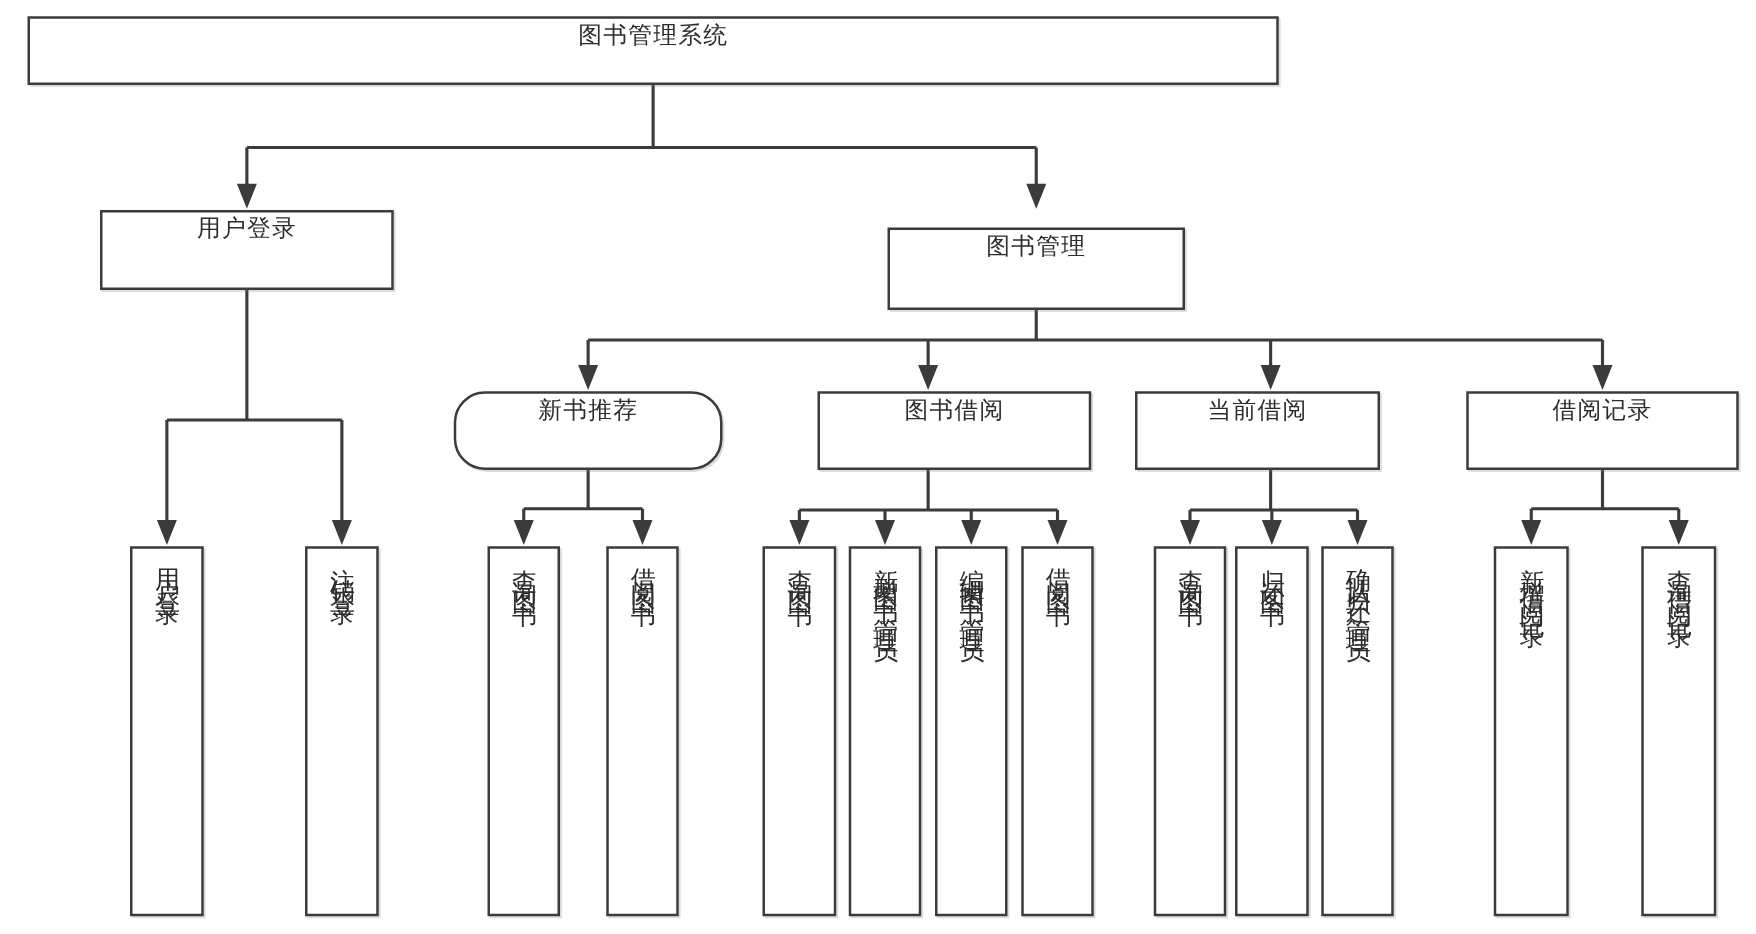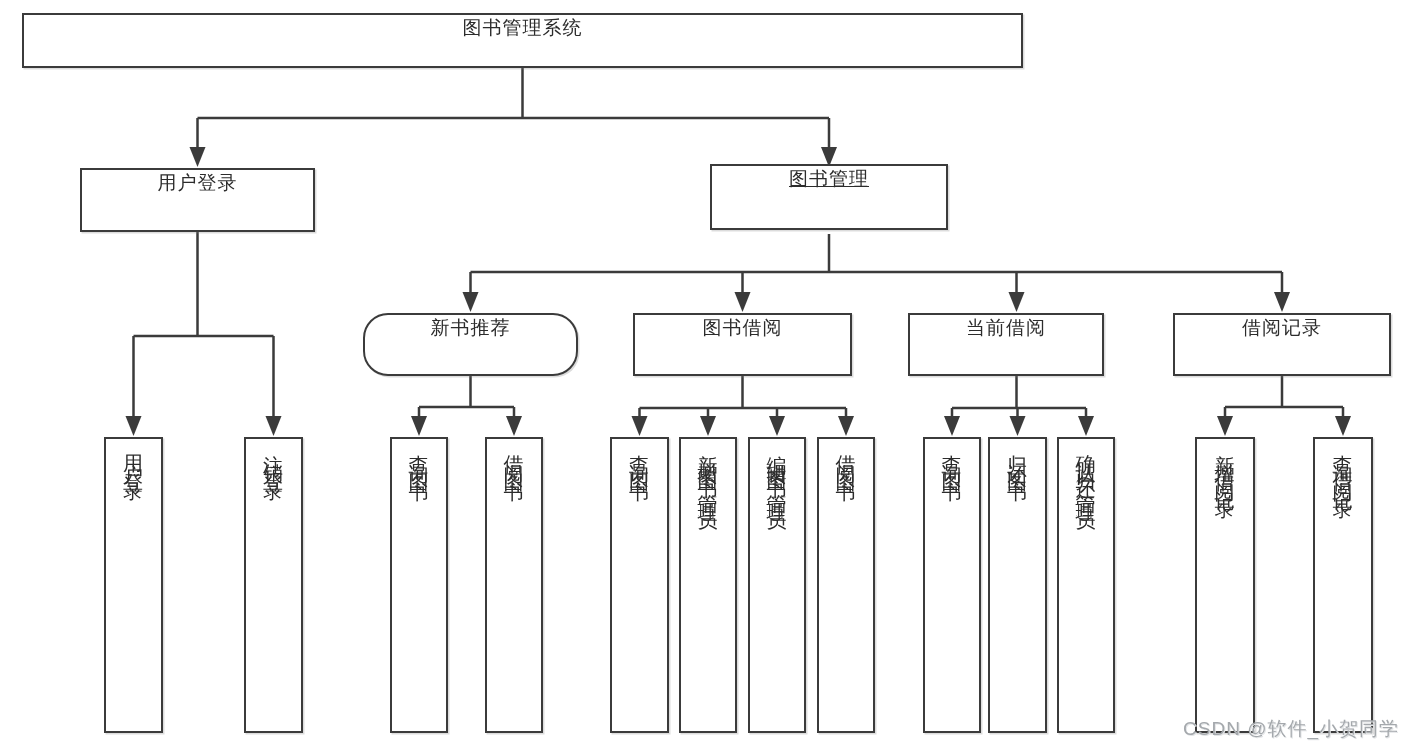--- a/index.html
+++ b/index.html
@@ -96,28 +96,28 @@
     </g>
   </svg>
 
   <div class="box" style="left:22px; top:13px; width:1001px; height:55px;">
     <span class="hlabel">图书管理系统</span>
   </div>
 
   <div class="box" style="left:80px; top:168px; width:235px; height:64px;">
     <span class="hlabel">用户登录</span>
   </div>
-  <div class="box" style="left:710px; top:164px; width:238px; height:66px;text-decoration:underline;">
+  <div class="box" style="left:710px; top:182px; width:238px; height:66px;">
     <span class="hlabel">图书管理</span>
   </div>
 
   <div class="box" style="left:363px; top:313px; width:215px; height:63px;border-radius:25px;">
     <span class="hlabel">新书推荐</span>
   </div>
-  <div class="box" style="left:633px; top:313px; width:219px; height:63px;">
+  <div class="box" style="left:654px; top:313px; width:219px; height:63px;">
     <span class="hlabel">图书借阅</span>
   </div>
   <div class="box" style="left:908px; top:313px; width:196px; height:63px;">
     <span class="hlabel">当前借阅</span>
   </div>
   <div class="box" style="left:1173px; top:313px; width:218px; height:63px;">
     <span class="hlabel">借阅记录</span>
   </div>
 
   <div class="box vbox" style="left:104px; top:437px; width:59px; height:296px;">
@@ -157,15 +157,14 @@
     <span class="vlabel" style="letter-spacing: 8px;">确认归还（管理员）</span>
   </div>
 
   <div class="box vbox" style="left:1195px; top:437px; width:60px; height:296px;">
     <span class="vlabel">新增借阅记录</span>
   </div>
   <div class="box vbox" style="left:1313px; top:437px; width:60px; height:296px;">
     <span class="vlabel">查询借阅记录</span>
   </div>
 
-  <div class="watermark">CSDN @软件_小贺同学</div>
 
 </div>
 
 </body></html>

